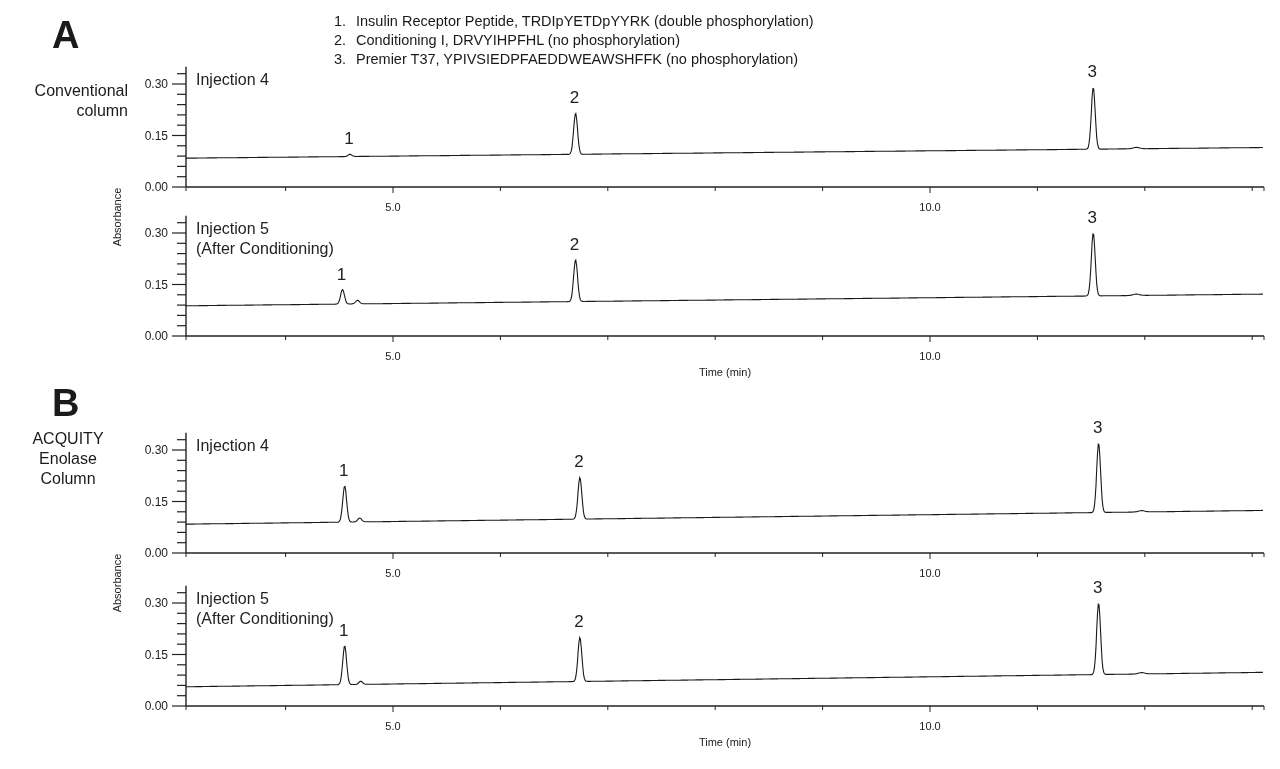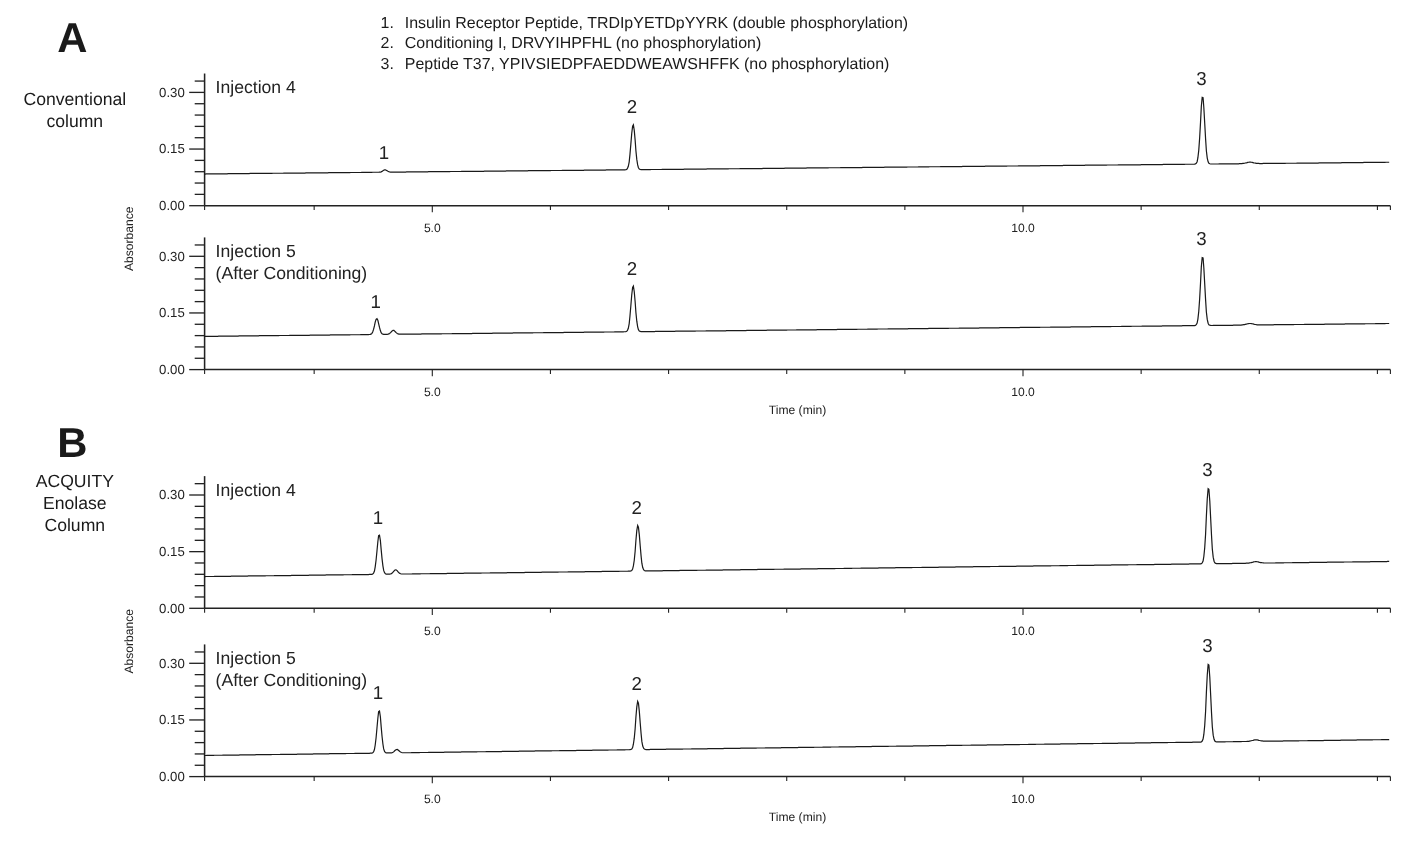--- a/index.html
+++ b/index.html
@@ -11,34 +11,34 @@
   .legend { font-size:14.5px; line-height:19px; }
   .legend .num { display:inline-block; width:22px; }
   svg text { font-family:"Liberation Sans", sans-serif; }
 </style>
 </head>
 <body>
 
 <div class="abs panel-letter" style="left:52px;top:14px;">A</div>
 <div class="abs panel-letter" style="left:52px;top:382px;">B</div>
 
-<div class="abs row-label" style="left:8px;top:81px;width:120px;">
+<div class="abs row-label" style="left:8px;top:81px;width:120px;text-align:right;">
   <div>Conventional</div>
   <div>column</div>
 </div>
 <div class="abs row-label" style="left:8px;top:429px;width:120px;">
   <div>ACQUITY</div>
   <div>Enolase</div>
   <div>Column</div>
 </div>
 
-<div class="abs legend" style="left:346px;top:12px;">
+<div class="abs legend" style="left:334px;top:12px;">
   <div><span class="num">1.</span><span>Insulin Receptor Peptide, TRDIpYETDpYYRK (double phosphorylation)</span></div>
   <div><span class="num">2.</span><span>Conditioning I, DRVYIHPFHL (no phosphorylation)</span></div>
-  <div><span class="num">3.</span><span>Peptide T37, YPIVSIEDPFAEDDWEAWSHFFK (no phosphorylation)</span></div>
+  <div><span class="num">3.</span><span>Premier T37, YPIVSIEDPFAEDDWEAWSHFFK (no phosphorylation)</span></div>
 </div>
 
 <svg id="plots" class="abs" style="left:0;top:0;" width="1280" height="769">
     <g>
       <line x1="186" y1="66.83333333333333" x2="186" y2="187" stroke="#222" stroke-width="1.4"></line>
       <line x1="172" y1="187" x2="186" y2="187" stroke="#222" stroke-width="1.2"></line>
       <line x1="177" y1="176.7" x2="186" y2="176.7" stroke="#222" stroke-width="1.2"></line>
       <line x1="177" y1="166.4" x2="186" y2="166.4" stroke="#222" stroke-width="1.2"></line>
       <line x1="177" y1="156.1" x2="186" y2="156.1" stroke="#222" stroke-width="1.2"></line>
       <line x1="177" y1="145.8" x2="186" y2="145.8" stroke="#222" stroke-width="1.2"></line>

